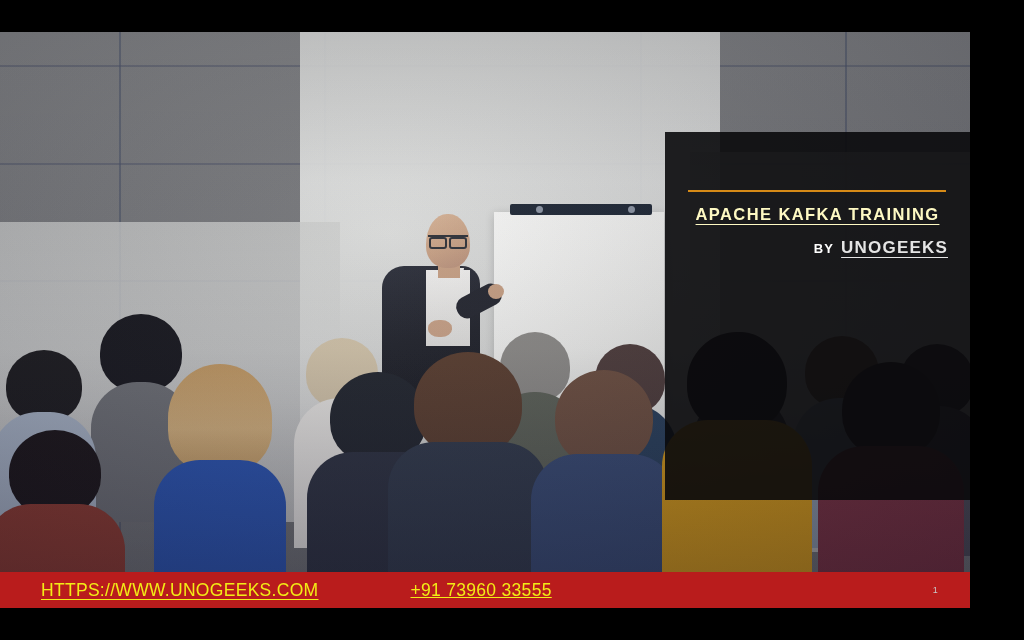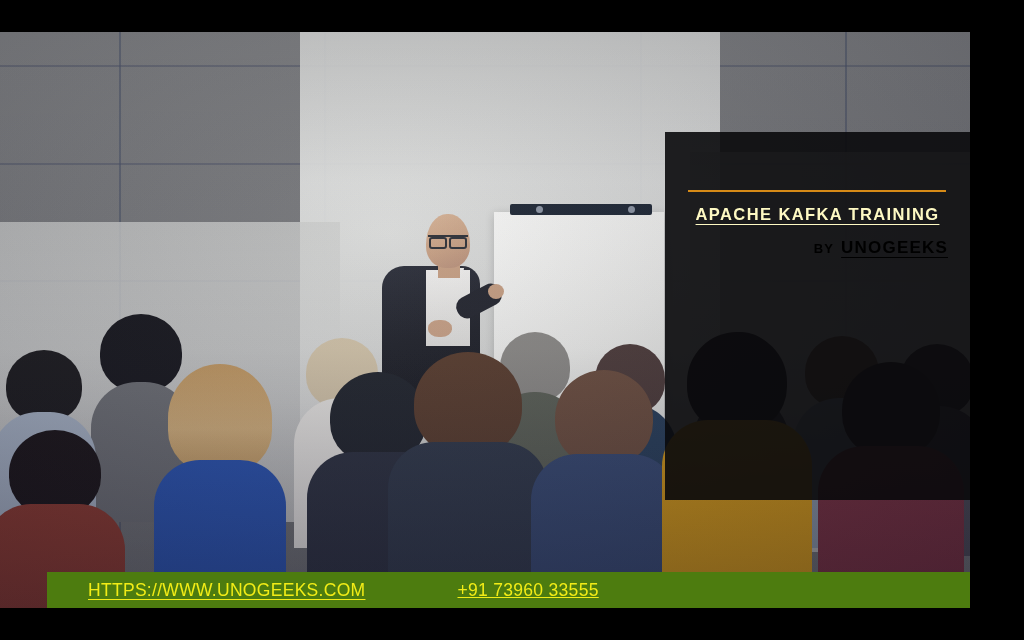--- a/index.html
+++ b/index.html
@@ -264,44 +264,43 @@
   }
   #panel-by-row {
     margin-top: 14px;
     text-align: right;
     white-space: nowrap;
   }
   .panel-by-label {
     font-size: 13px;
     font-weight: bold;
     letter-spacing: 1.2px;
-    color: #000000;
+    color: #ffffff;
     text-align: center;
   }
   .panel-brand {
     font-size: 17px;
     font-weight: bold;
     letter-spacing: 1.2px;
-    color: #000000;
+    color: #e5e5e5;
     text-decoration: underline;
     text-underline-offset: 4px;
     margin-left: 7px;
   }
 
   
   #footer-bar {
     position: absolute;
     left: 0;
     top: 540px;          
     width: 970px;
     height: 36px;
-    background: #4d7c0f;
+    background: #b91c1c;
     display: flex;
     align-items: center;
-    margin-left: 47px;
   }
   .footer-item {
     color: #f2ec16;
     font-size: 17.5px;
     letter-spacing: .3px;
     white-space: nowrap;
   }
   #footer-website {
     margin-left: 41px;
     text-decoration: underline;

